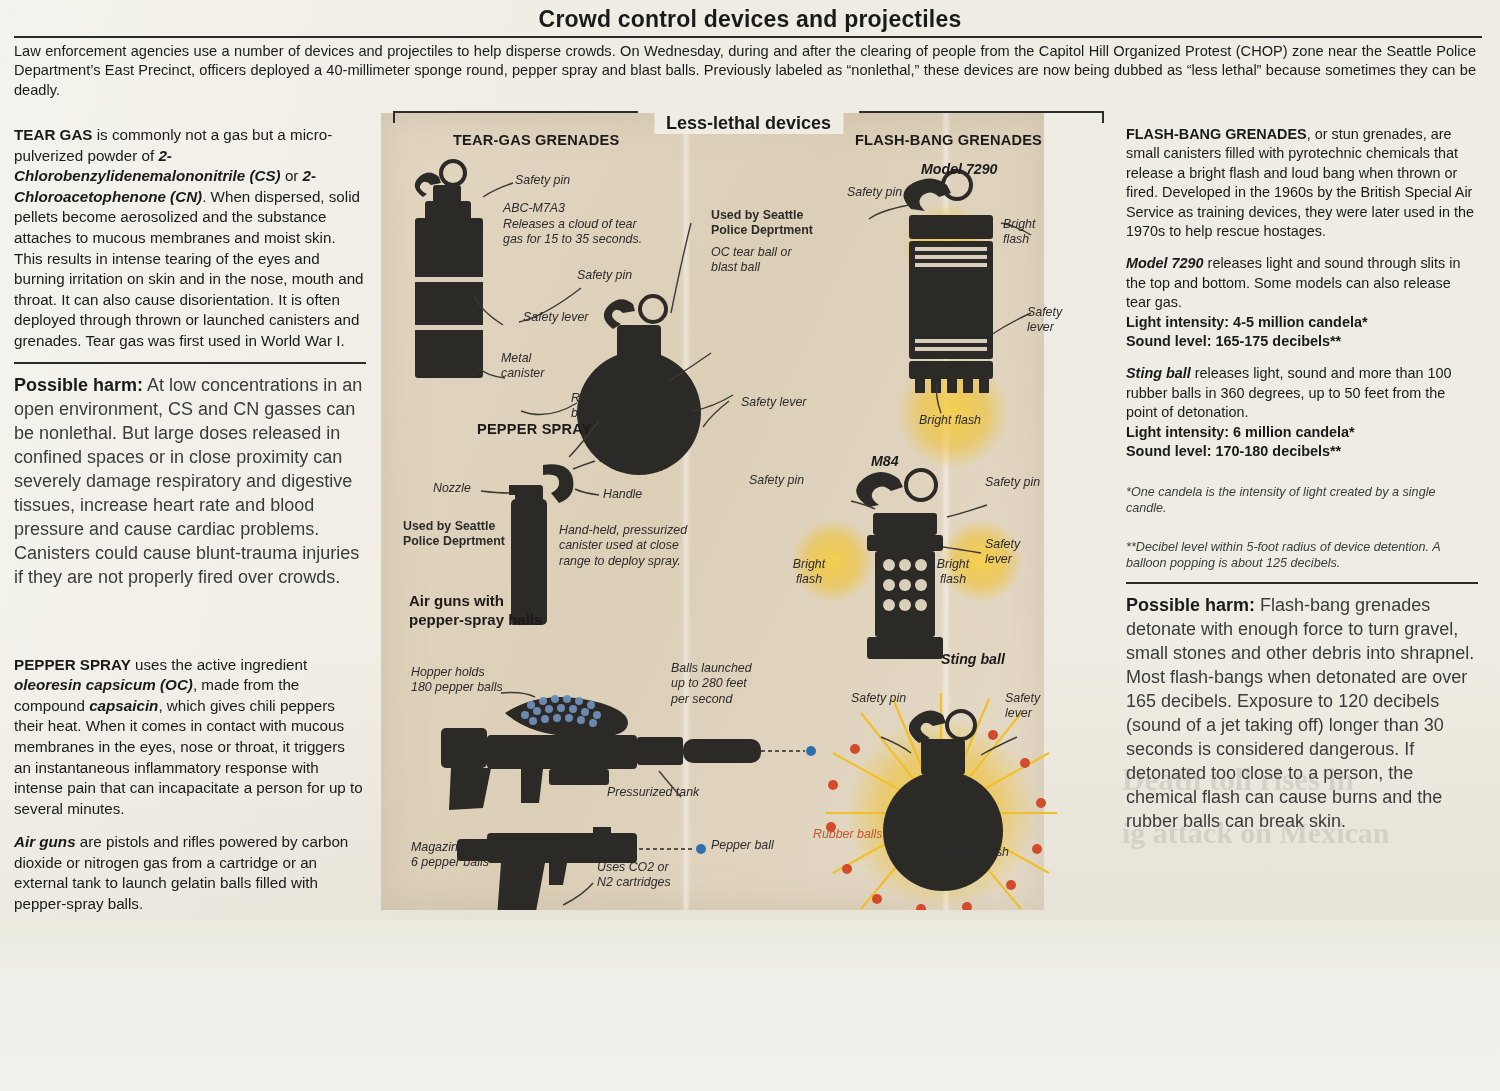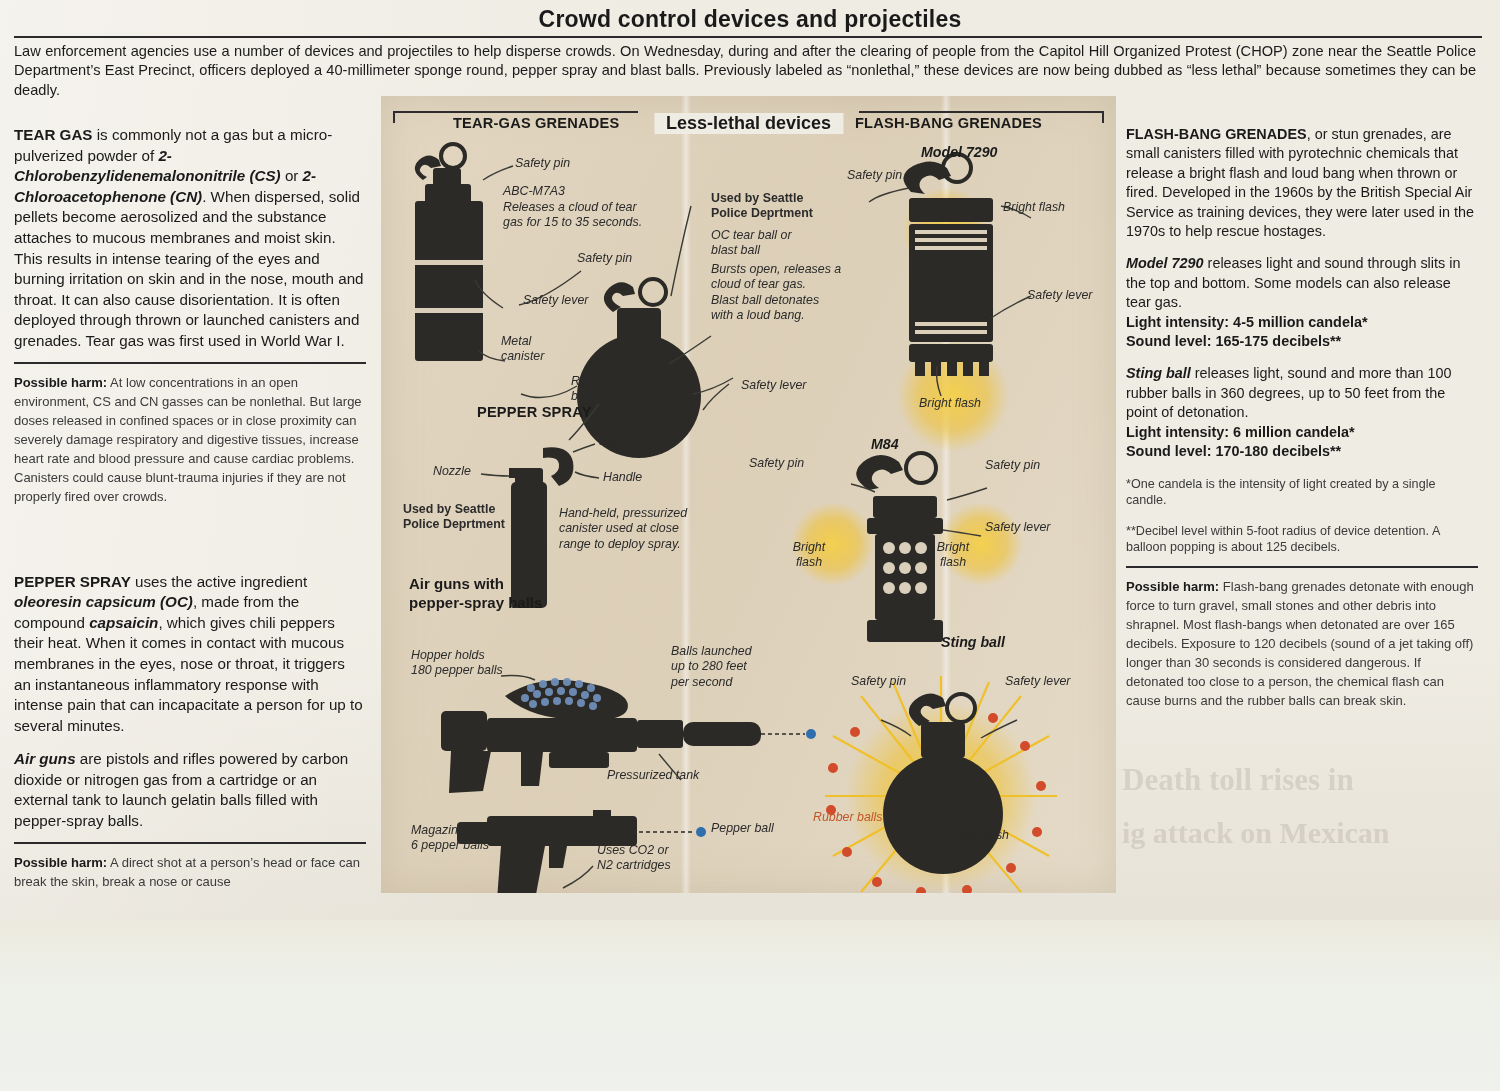--- a/index.html
+++ b/index.html
@@ -32,21 +32,21 @@
   .rule-top{
     position:absolute;left:14px;top:36px;width:1468px;height:2px;background:#2a2a2a;
   }
   .deck{
     position:absolute;left:14px;top:42px;width:1462px;
     font-size:14.6px;line-height:19.4px;
     text-align:justify;
   }
   
   .center-panel{
-    position:absolute;left:381px;top:96px;width:735px;height:797px;
+    position:absolute;left:381px;top:113px;width:663px;height:797px;
     background:#e3d9c6;
     background-image:
       linear-gradient(115deg, rgba(226,214,193,0.9) 0%, rgba(219,205,181,0.85) 45%, rgba(229,219,200,0.9) 100%);
     box-shadow:inset 0 0 40px rgba(175,160,133,0.35);
   }
   .fold{
     position:absolute;top:0;width:10px;height:797px;
     background:linear-gradient(90deg, rgba(255,255,255,0.0), rgba(255,255,255,0.45), rgba(255,255,255,0.0));
   }
   .panel-title-wrap{
@@ -69,23 +69,23 @@
   .col-left{
     position:absolute;left:14px;top:125px;width:352px;
   }
   .col-right{
     position:absolute;left:1126px;top:125px;width:352px;
   }
   .lead{font-size:15.2px;line-height:20.6px;}
   .lead b{font-weight:bold;}
   .lead i{font-style:italic;}
   .sect-rule{height:2px;background:#2a2a2a;margin:10px 0 6px 0;width:100%;}
-  .harm{font-size:13px;line-height:19px;color:#3b3b3b;margin-top:9px;}
+  .harm{font-size:18px;line-height:24px;color:#3b3b3b;margin-top:9px;}
   .harm b{color:#1a1a1a;}
-  .small-note{font-size:12.6px;line-height:16.6px;color:#3b3b3b;margin-top:14px;}
+  .small-note{font-size:12.6px;line-height:16.6px;font-style:italic;color:#3b3b3b;margin-top:22px;}
   .rt{font-size:14.4px;line-height:19.4px;}
   .rt b{font-weight:bold;}
   .rt i{font-style:italic;}
   .blk{margin-top:13px;}
 
   
   .dhead{
     position:absolute;font-size:14.6px;font-weight:bold;letter-spacing:.2px;color:#1b1b1b;
   }
   .dlabel{
@@ -325,24 +325,20 @@
     <div class="dlabel" style="left:196px;top:155px;">Safety pin</div>
     <div class="dlabel" style="left:142px;top:197px;">Safety lever</div>
     <div class="dlabel" style="left:120px;top:238px;white-space:pre-line;">Metal
 canister</div>
     <div class="dlabel" style="left:190px;top:246px;white-space:pre-line;margin-top:32px;">Rubber
 body</div>
     <div class="dlabel bold" style="left:330px;top:95px;white-space:pre-line;">Used by Seattle
 Police Deprtment</div>
     <div class="dlabel" style="left:330px;top:132px;white-space:pre-line;">OC tear ball or
 blast ball</div>
-    <div class="dlabel" style="left:330px;top:166px;white-space:pre-line;">Bursts open, releases a
-cloud of tear gas.
-Blast ball detonates
-with a loud bang.</div>
     <div class="dlabel" style="left:360px;top:282px;">Safety lever</div>
 
     <div class="dhead" style="left:96px;top:308px;">PEPPER SPRAY</div>
     <div class="dlabel" style="left:52px;top:368px;font-style:italic;">Nozzle</div>
     <div class="dlabel" style="left:216px;top:338px;">Trigger</div>
     <div class="dlabel" style="left:222px;top:374px;">Handle</div>
     <div class="dlabel bold" style="left:22px;top:406px;white-space:pre-line;">Used by Seattle
 Police Deprtment</div>
     <div class="dlabel" style="left:178px;top:410px;white-space:pre-line;">Hand-held, pressurized
 canister used at close

